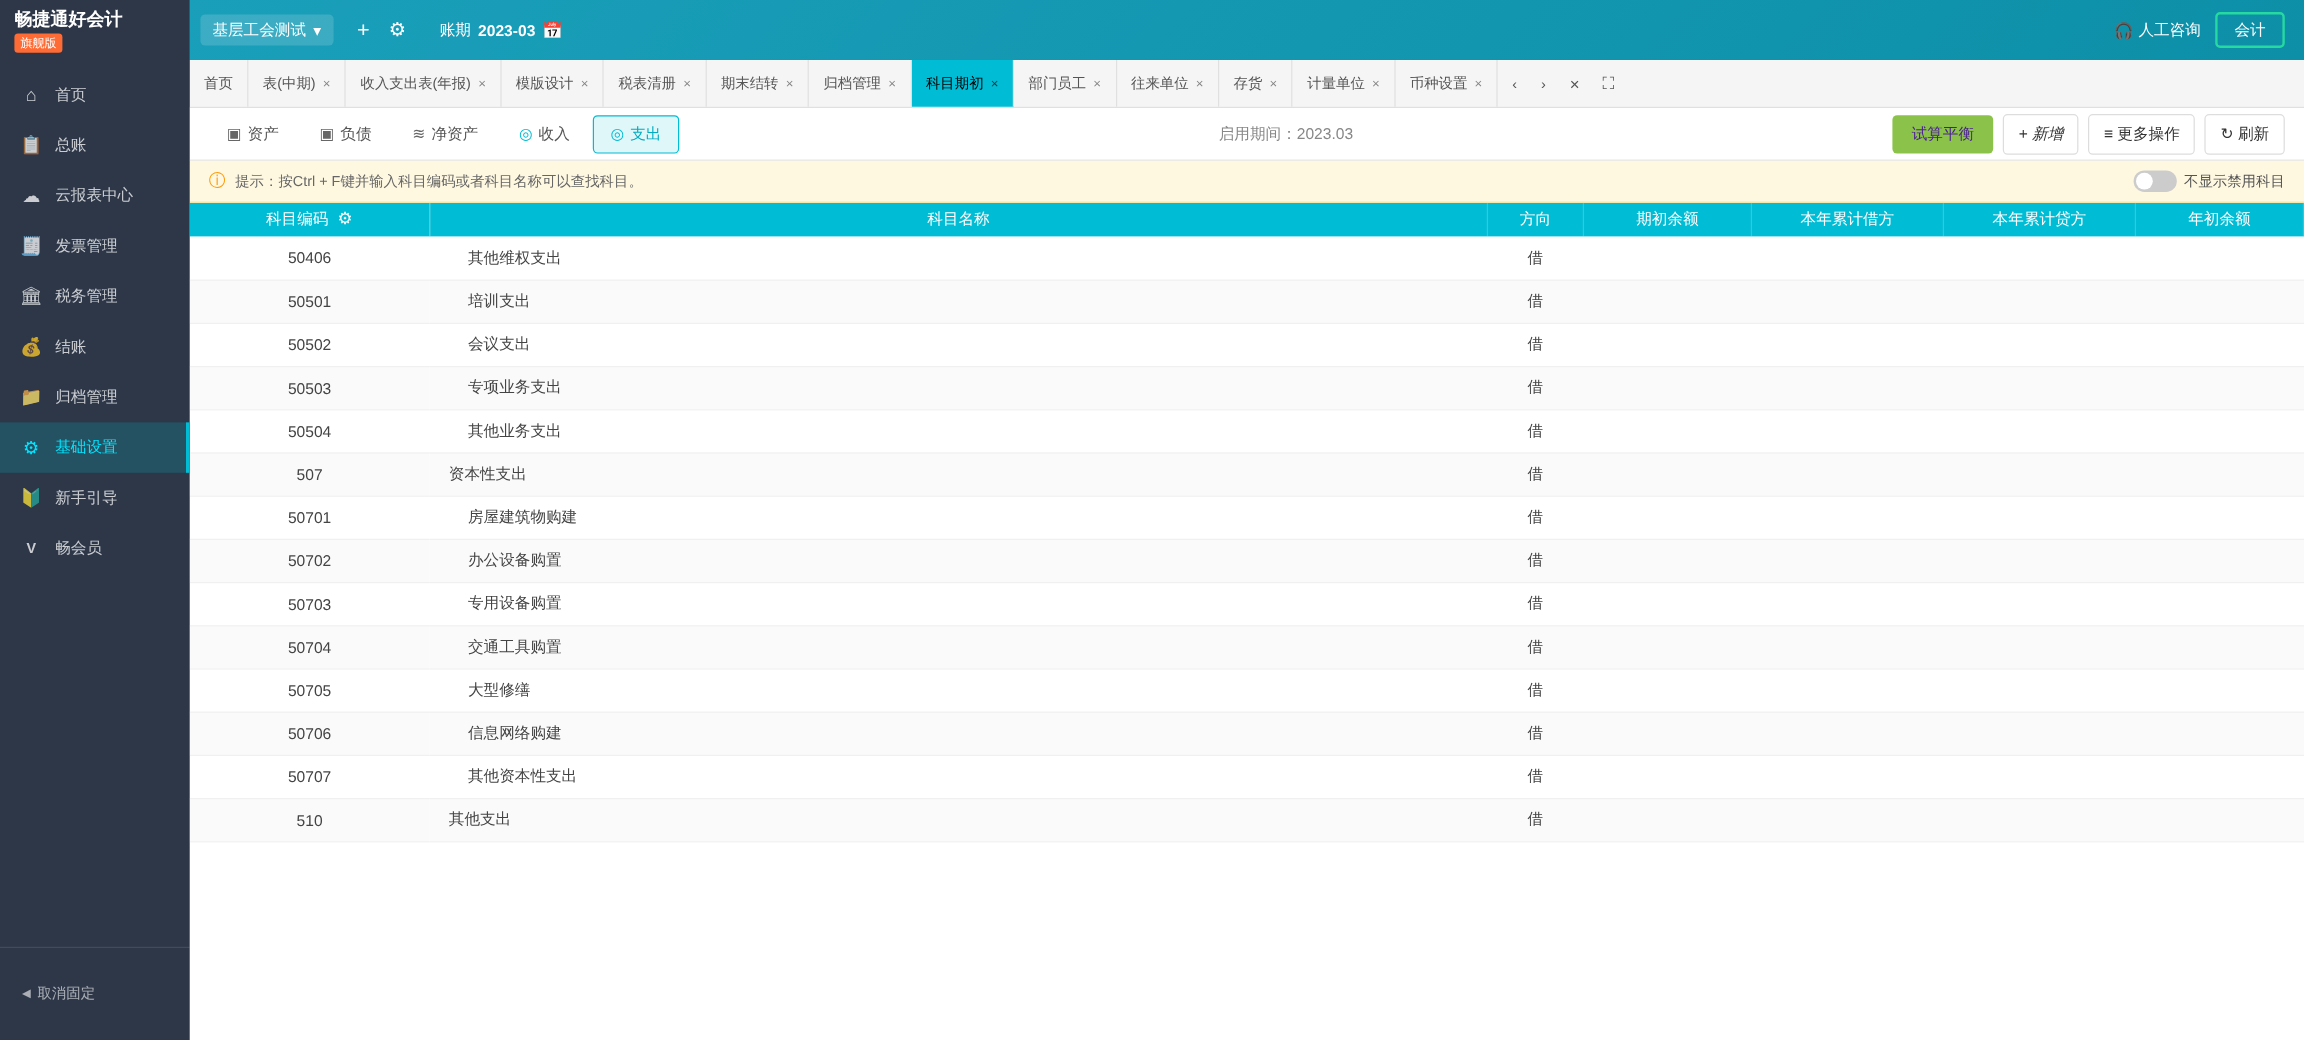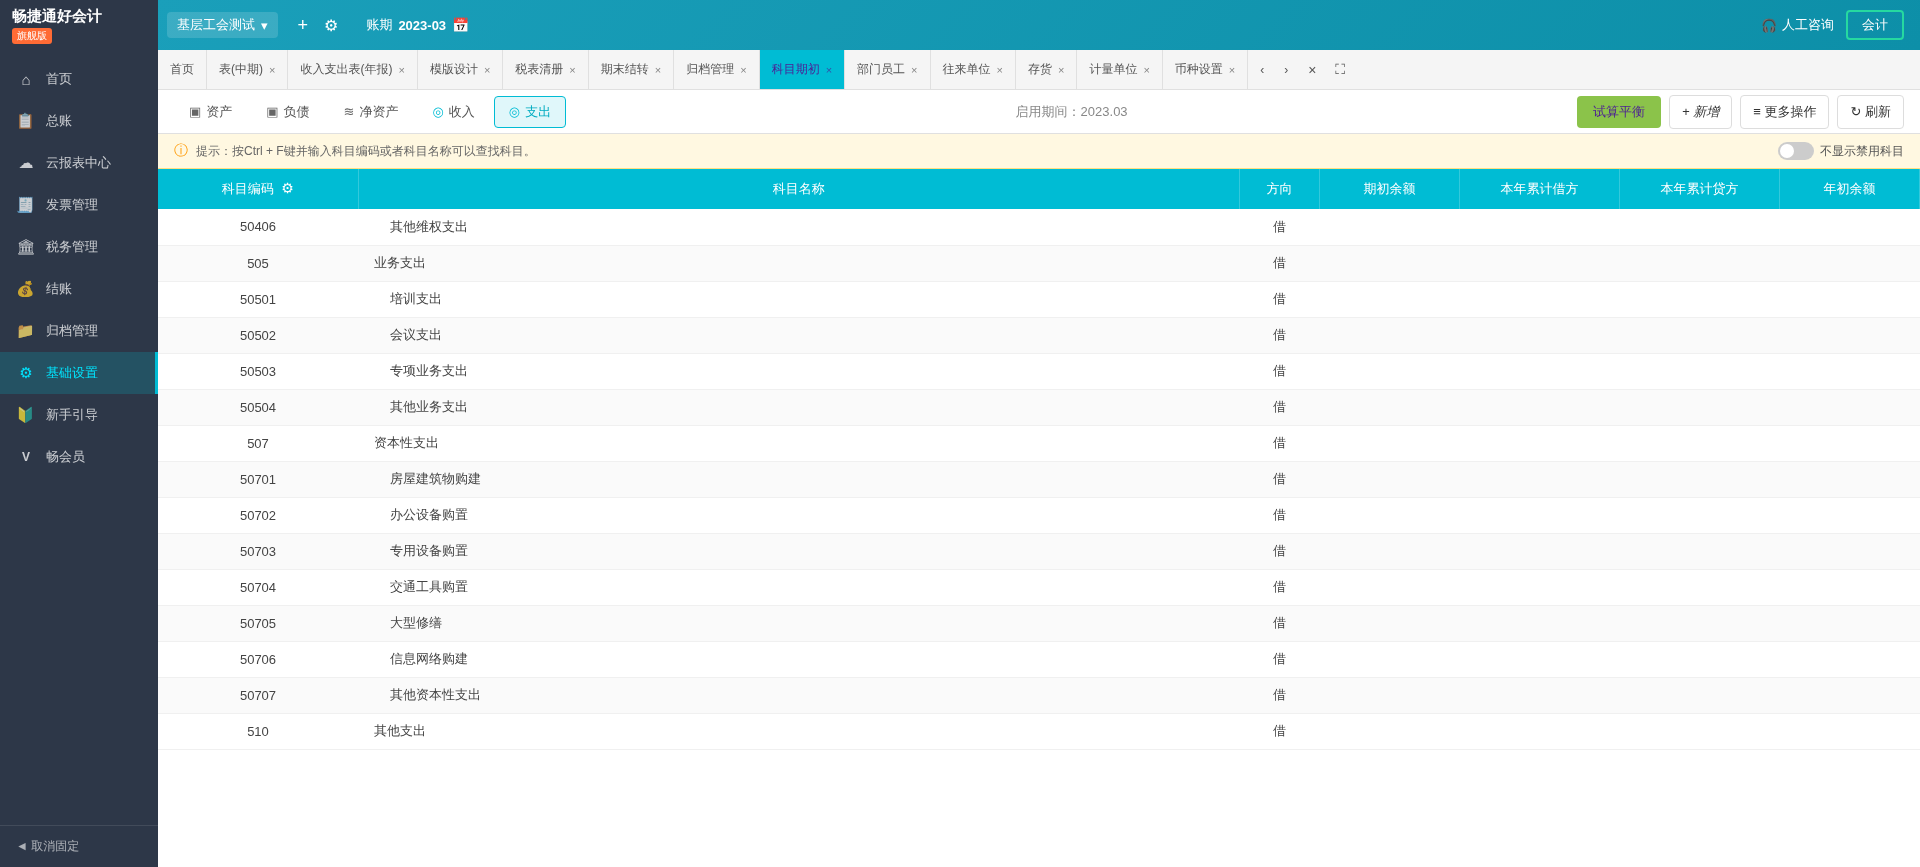--- a/index.html
+++ b/index.html
@@ -61,21 +61,21 @@
       padding: 0 12px;
       font-size: 12px;
       cursor: pointer;
       white-space: nowrap;
       border-right: 1px solid #e0e0e0;
       color: #555;
       position: relative;
     }
     .tab-item.active {
       background: #00bcd4;
-      color: #4c1d95;
+      color: #000000;
     }
     .tab-item .close-x {
       margin-left: 6px; font-size: 11px; opacity: 0.7;
     }
     .tab-nav-btns {
       display: flex; align-items: center; margin-left: 2px;
     }
     .tab-nav-btn {
       width: 24px; height: 40px; display: flex; align-items: center; justify-content: center;
       cursor: pointer; font-size: 12px; color: #555;
@@ -107,21 +107,21 @@
       cursor: pointer;
       font-size: 13px;
     }
     .sidebar-item.active {
       background: rgba(0,188,212,0.2);
       color: #00e5ff;
       border-right: 3px solid #00bcd4;
     }
     .sidebar-item .s-icon { width: 20px; text-align: center; font-size: 15px; }
     .sidebar-footer {
-      padding: 12px 16px;
+      padding: 30px 16px;
       border-top: 1px solid rgba(255,255,255,0.1);
       display: flex; align-items: flex-start; gap: 6px;
       color: rgba(255,255,255,0.6); font-size: 12px; cursor: pointer;
     }
 
     
     .main-content {
       position: fixed;
       top: 90px; left: 158px; right: 0; bottom: 0;
       background: #f0f2f5;
@@ -202,21 +202,21 @@
       background: #fff;
       margin: 0;
     }
     table {
       width: 100%; border-collapse: collapse;
       font-size: 13px;
     }
     thead tr {
       background: #00bcd4;
       color: #fff;
-      height: 40px;
+      height: 28px;
     }
     thead th {
       padding: 0 12px;
       font-weight: normal;
       text-align: center;
       border-right: 1px solid rgba(255,255,255,0.2);
       white-space: nowrap;
     }
     thead th:first-child { width: 200px; }
     thead th:nth-child(2) { width: auto; }
@@ -457,29 +457,20 @@
           <tr>
     <td style="">50406</td>
     <td style="padding-left:32px;">其他维权支出</td>
     <td>借</td>
     <td></td>
     <td></td>
     <td></td>
     <td></td>
   </tr>
           <tr>
-    <td style="font-weight:500;">505</td>
-    <td style="font-weight:500;padding-left:16px;">业务支出</td>
-    <td>借</td>
-    <td></td>
-    <td></td>
-    <td></td>
-    <td></td>
-  </tr>
-          <tr>
     <td style="">50501</td>
     <td style="padding-left:32px;">培训支出</td>
     <td>借</td>
     <td></td>
     <td></td>
     <td></td>
     <td></td>
   </tr>
           <tr>
     <td style="">50502</td>

